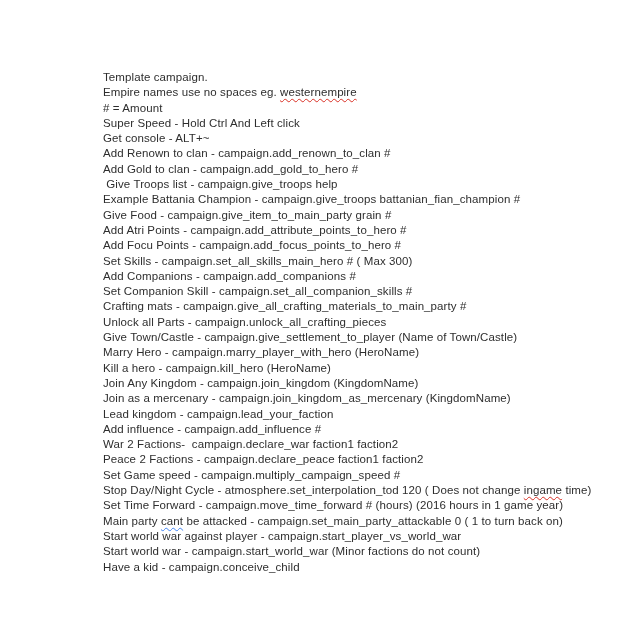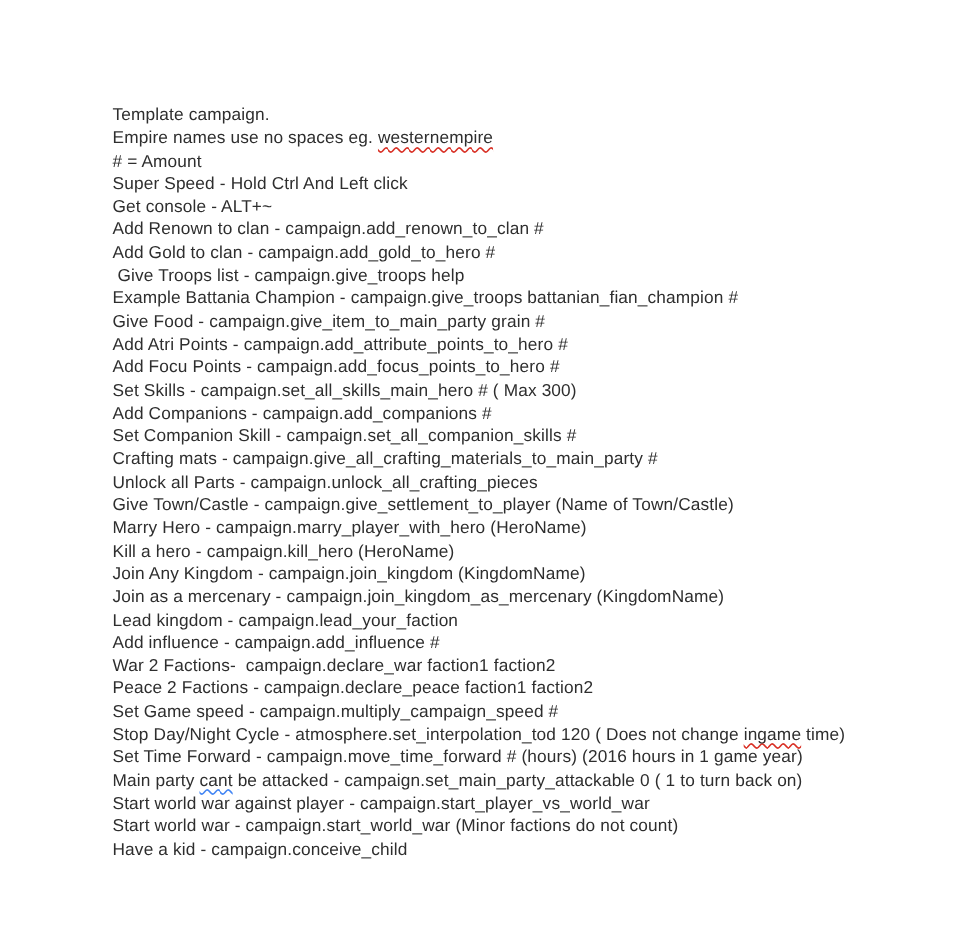--- a/index.html
+++ b/index.html
@@ -22,20 +22,21 @@
     top: 70px;
     font-family: "Liberation Sans", "DejaVu Sans", sans-serif;
     font-size: 11.5px;
     line-height: 15.3px;
     color: #2e2e2e;
     white-space: pre;
     letter-spacing: 0.1px;
   }
   .line {
     height: 15.3px;
+    margin-left: 28px;
   }
   .squiggle {
     text-decoration-line: underline;
     text-decoration-style: wavy;
     text-decoration-thickness: 1px;
     text-underline-offset: 2px;
   }
 </style>
 </head>
 <body>

